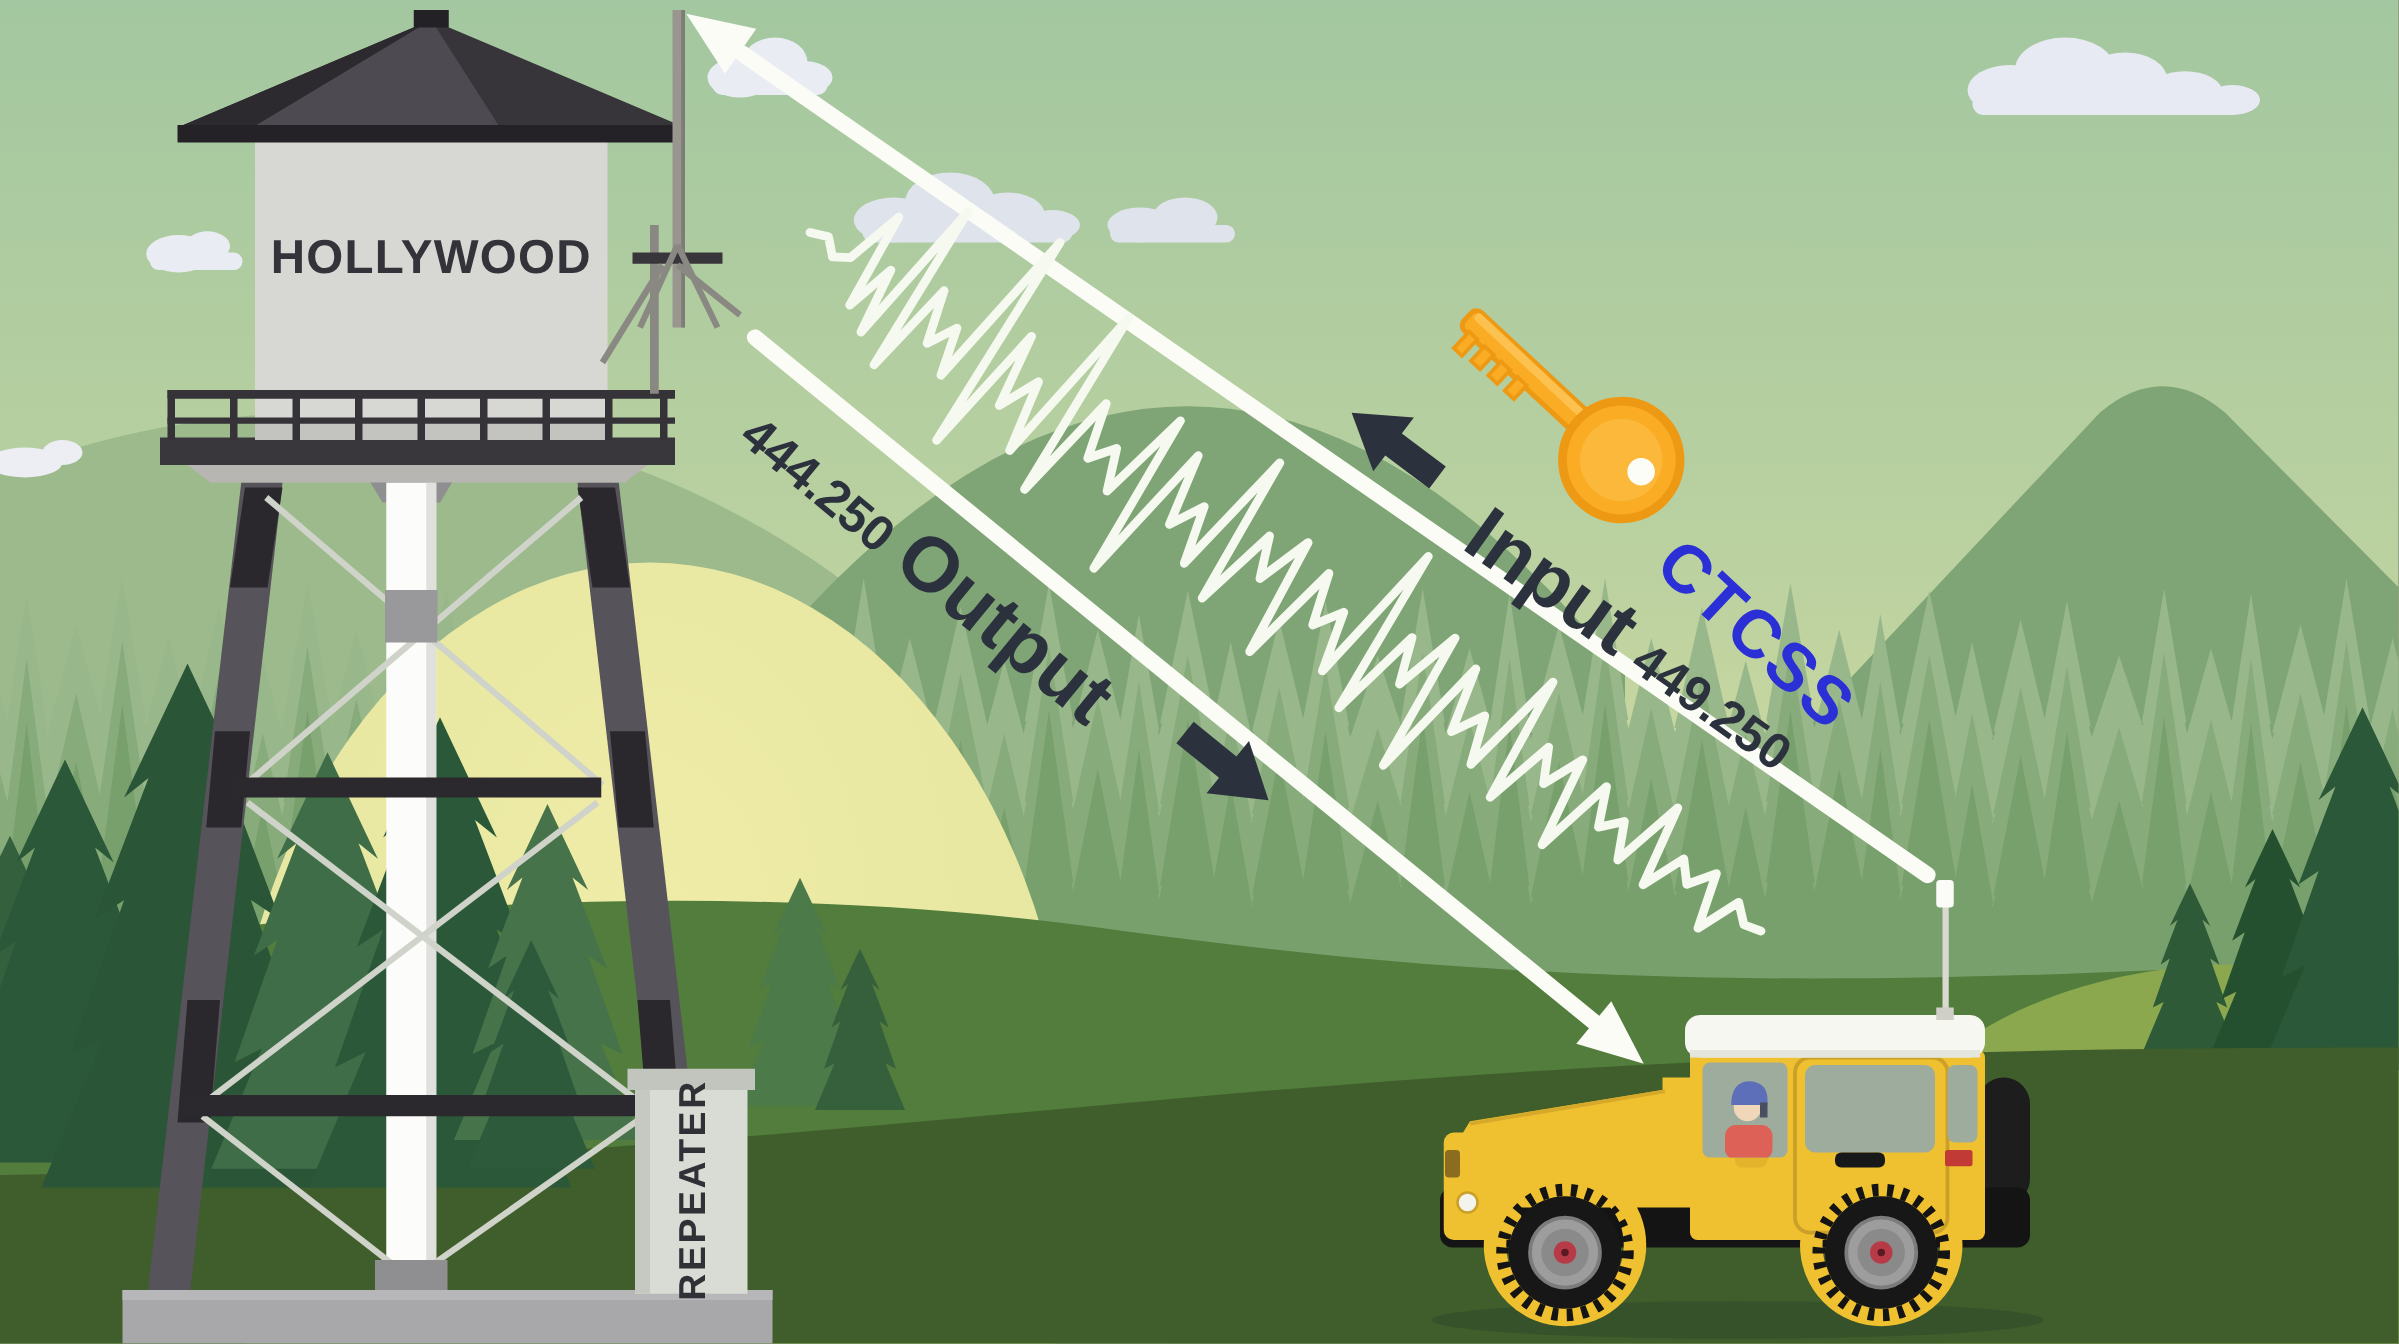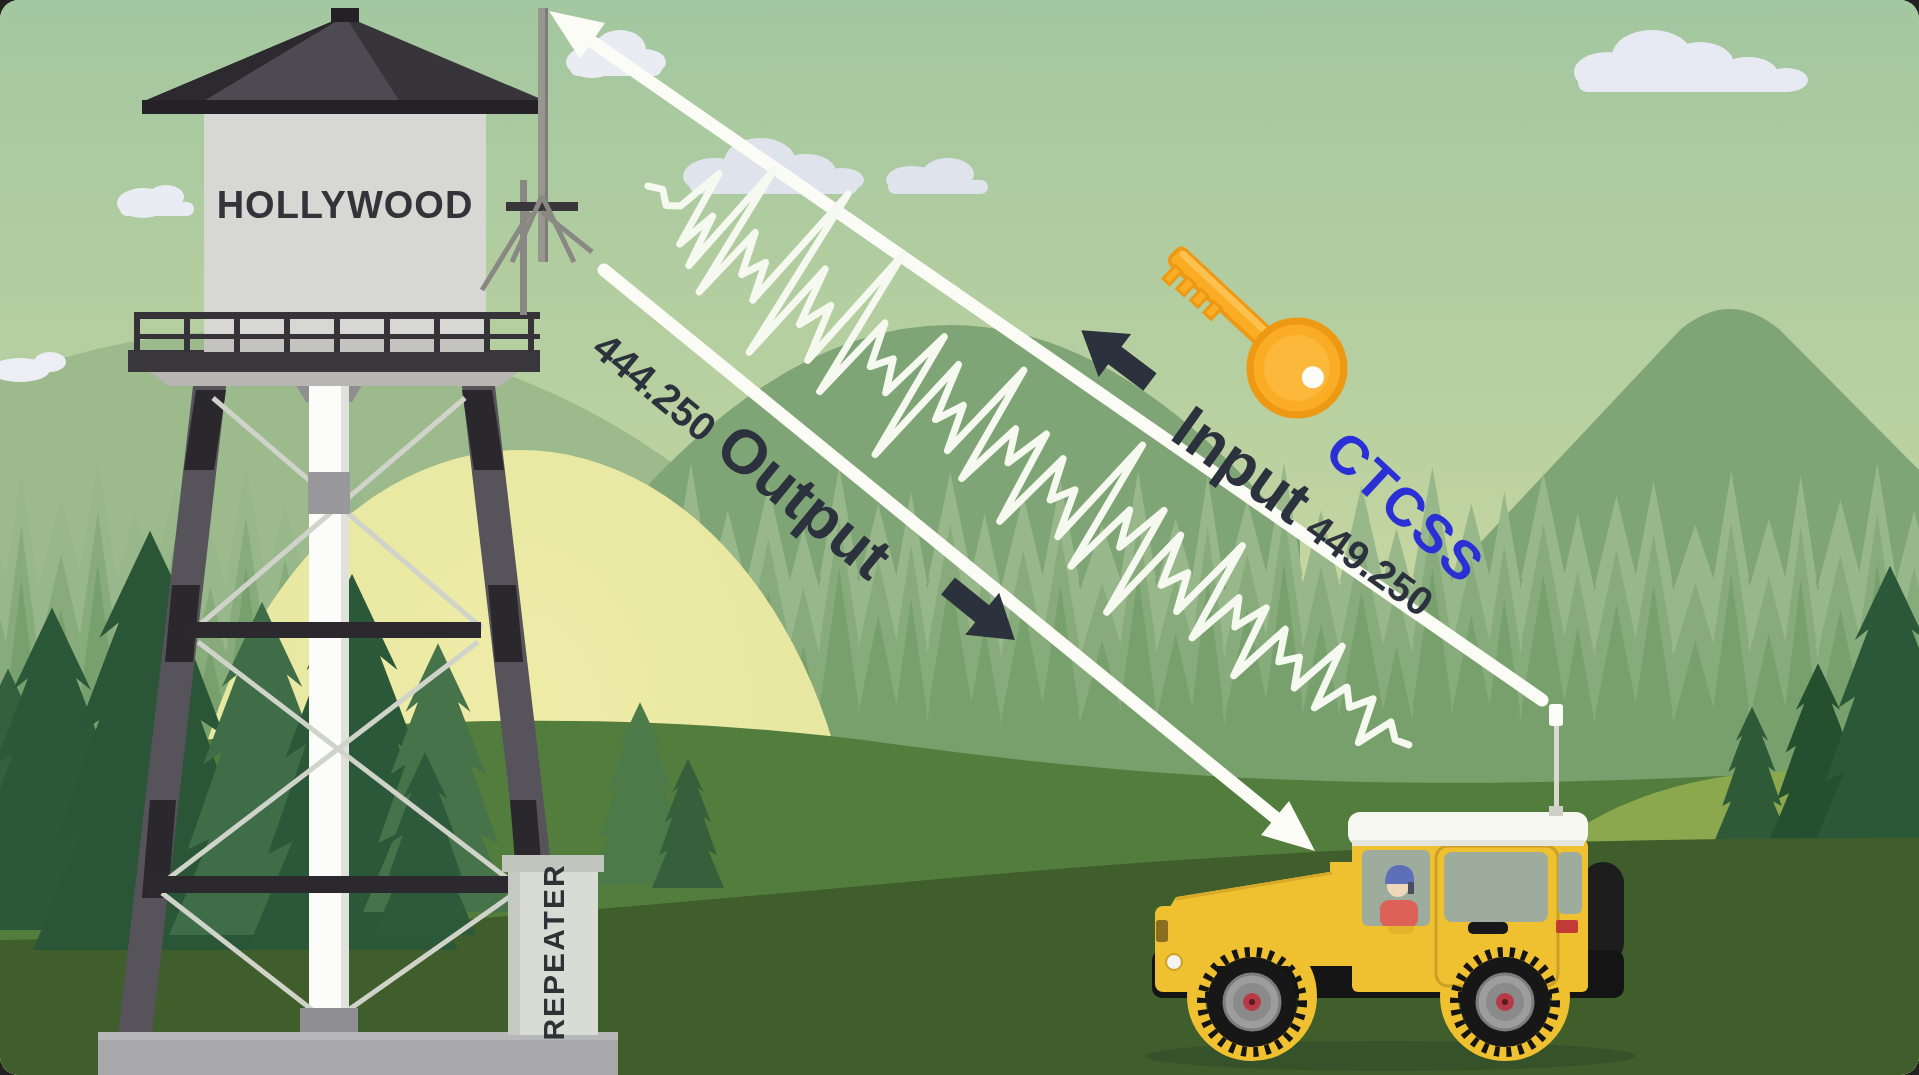--- a/index.html
+++ b/index.html
@@ -1,16 +1,16 @@
 <!DOCTYPE html>
 <html><head>
 <meta charset="utf-8">
 <style>
   html,body{margin:0;padding:0;background:#222;}
-  .stage{position:relative;width:1919px;height:1075px;overflow:hidden;background:#b9d3a2;border-radius:19px;}
+  .stage{position:relative;width:1919px;height:1075px;overflow:hidden;background:#b9d3a2;}
   .stage svg{position:absolute;left:0;top:0;display:block;}
   .lbl{font-family:"Liberation Sans","DejaVu Sans",sans-serif;font-weight:bold;}
 </style>
 </head>
 <body>
 
 <div class="stage">
 <svg viewBox="0 0 1919 1075" width="1919" height="1075">
   <defs>
     <linearGradient id="sky" x1="0" y1="0" x2="0" y2="1">

